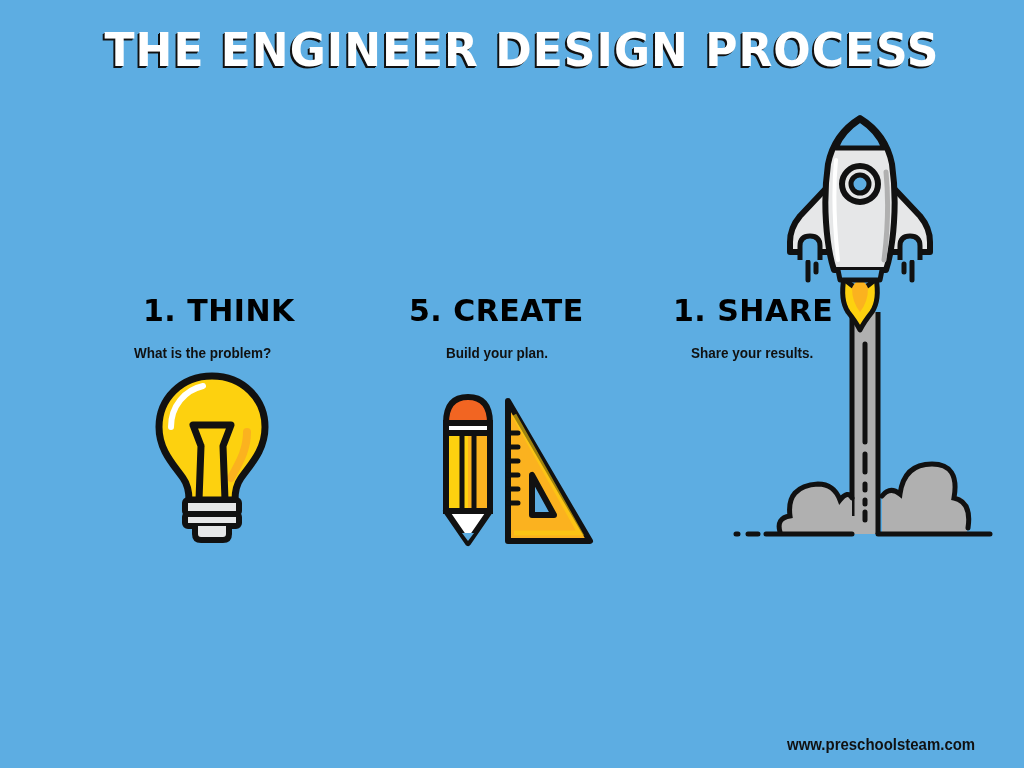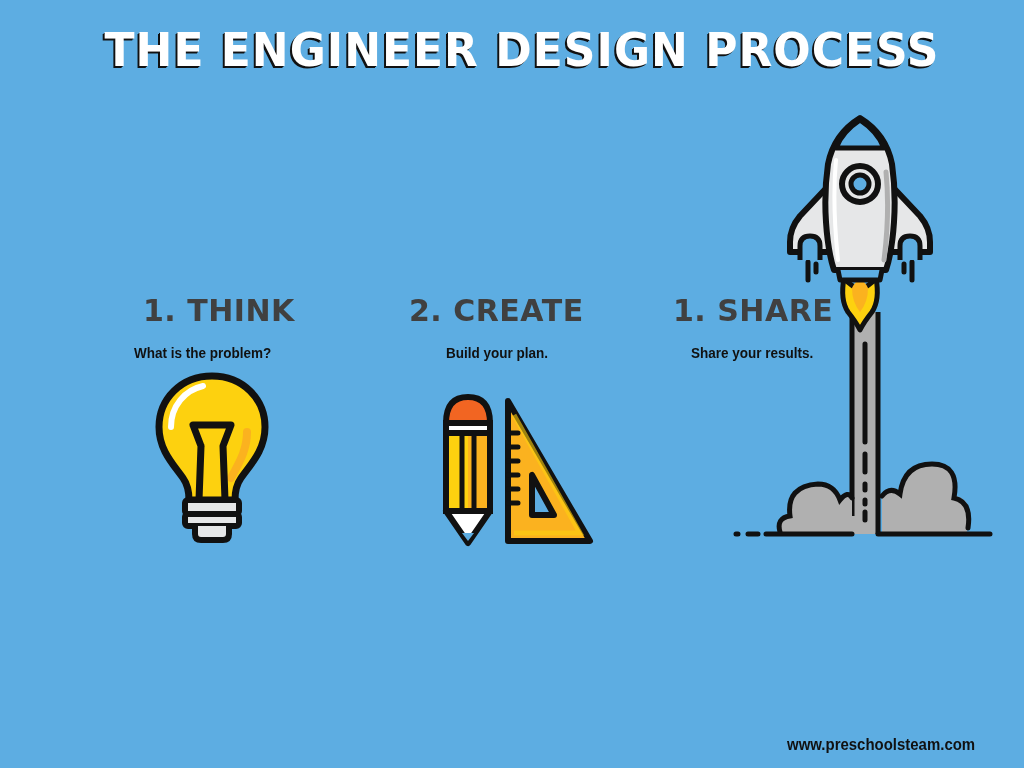--- a/index.html
+++ b/index.html
@@ -13,21 +13,21 @@
     position: absolute; left: 0; top: 24px; width: 1044px;
     text-align: center;
     font-family: "DejaVu Sans", sans-serif;
     font-weight: bold; font-size: 44px; letter-spacing: 1px;
     color: #ffffff;
     text-shadow: -2px 2px 0 #111, -1px 1px 0 #111;
     transform: scaleY(1.05);
   }
   .step-title {
     position: absolute; top: 293px;
-    font-weight: bold; font-size: 30px; color: #404040;
+    font-weight: bold; font-size: 30px; color: #000000;
     white-space: nowrap; letter-spacing: 0.5px;
   }
   .step-sub {
     position: absolute; top: 344px;
     font-family: "Liberation Sans", sans-serif;
     font-weight: bold; font-size: 15px; color: #111111;
     white-space: nowrap; transform: scaleX(0.9); transform-origin: left;
   }
   .icon { position: absolute; }
   .footer {
@@ -38,21 +38,21 @@
   }
 </style>
 </head>
 <body>
 
 <div class="title">THE ENGINEER DESIGN PROCESS</div>
 
 <div class="step-title" style="left:143px">1. THINK</div>
 <div class="step-sub" style="left:134px">What is the problem?</div>
 
-<div class="step-title" style="left:409px">2. CREATE</div>
+<div class="step-title" style="left:409px">5. CREATE</div>
 <div class="step-sub" style="left:446px">Build your plan.</div>
 
 <div class="step-title" style="left:673px">1. SHARE</div>
 <div class="step-sub" style="left:691px">Share your results.</div>
 
 <svg class="icon" style="left:155px; top:372px" width="114" height="172" viewBox="0 0 114 172">
   <path d="M57 4 C26 4 4 27 4 55 C4 78 18 92 28 106 C33 113 34 120 34 128 L80 128 C80 120 81 113 86 106 C96 92 110 78 110 55 C110 27 88 4 57 4 Z" fill="#fdd10f" stroke="#111" stroke-width="7" stroke-linejoin="round"></path>
   <path d="M16 55 C16 34 30 18 48 14" fill="none" stroke="#fff" stroke-width="6" stroke-linecap="round"></path>
   <path d="M92 60 C92 80 82 94 76 106" fill="none" stroke="#fbb21f" stroke-width="8" stroke-linecap="round"></path>
   <path d="M38 53 L76 53 L68 74 L70 128 M46 74 L38 53 M46 74 L44 128" fill="none" stroke="#111" stroke-width="7" stroke-linejoin="round" stroke-linecap="round"></path>

